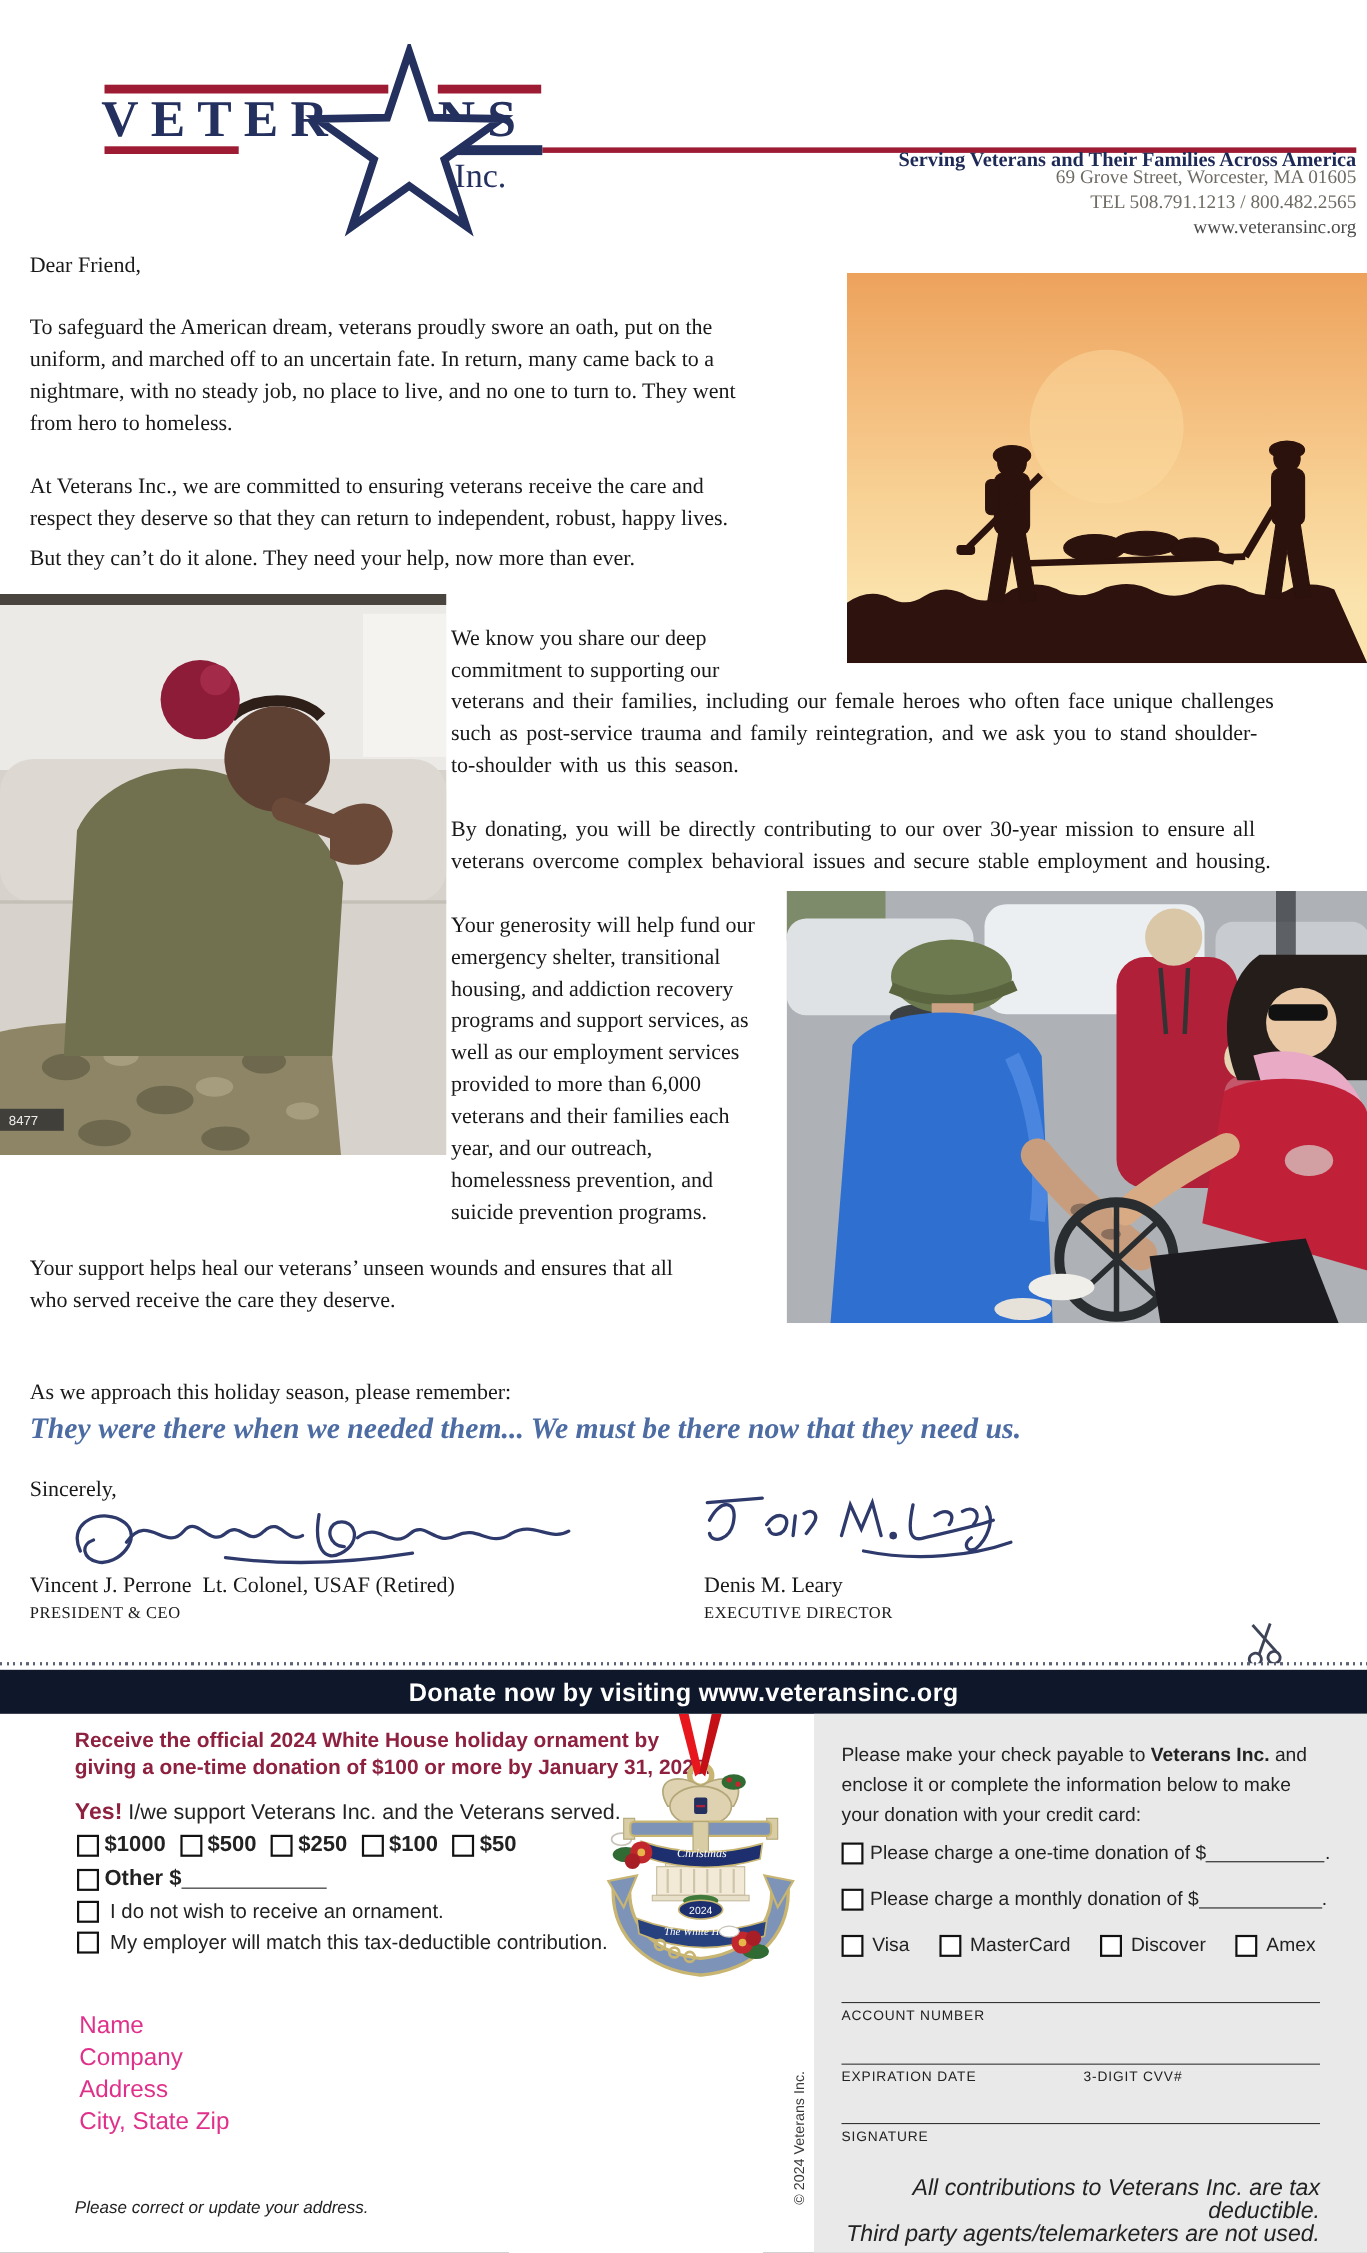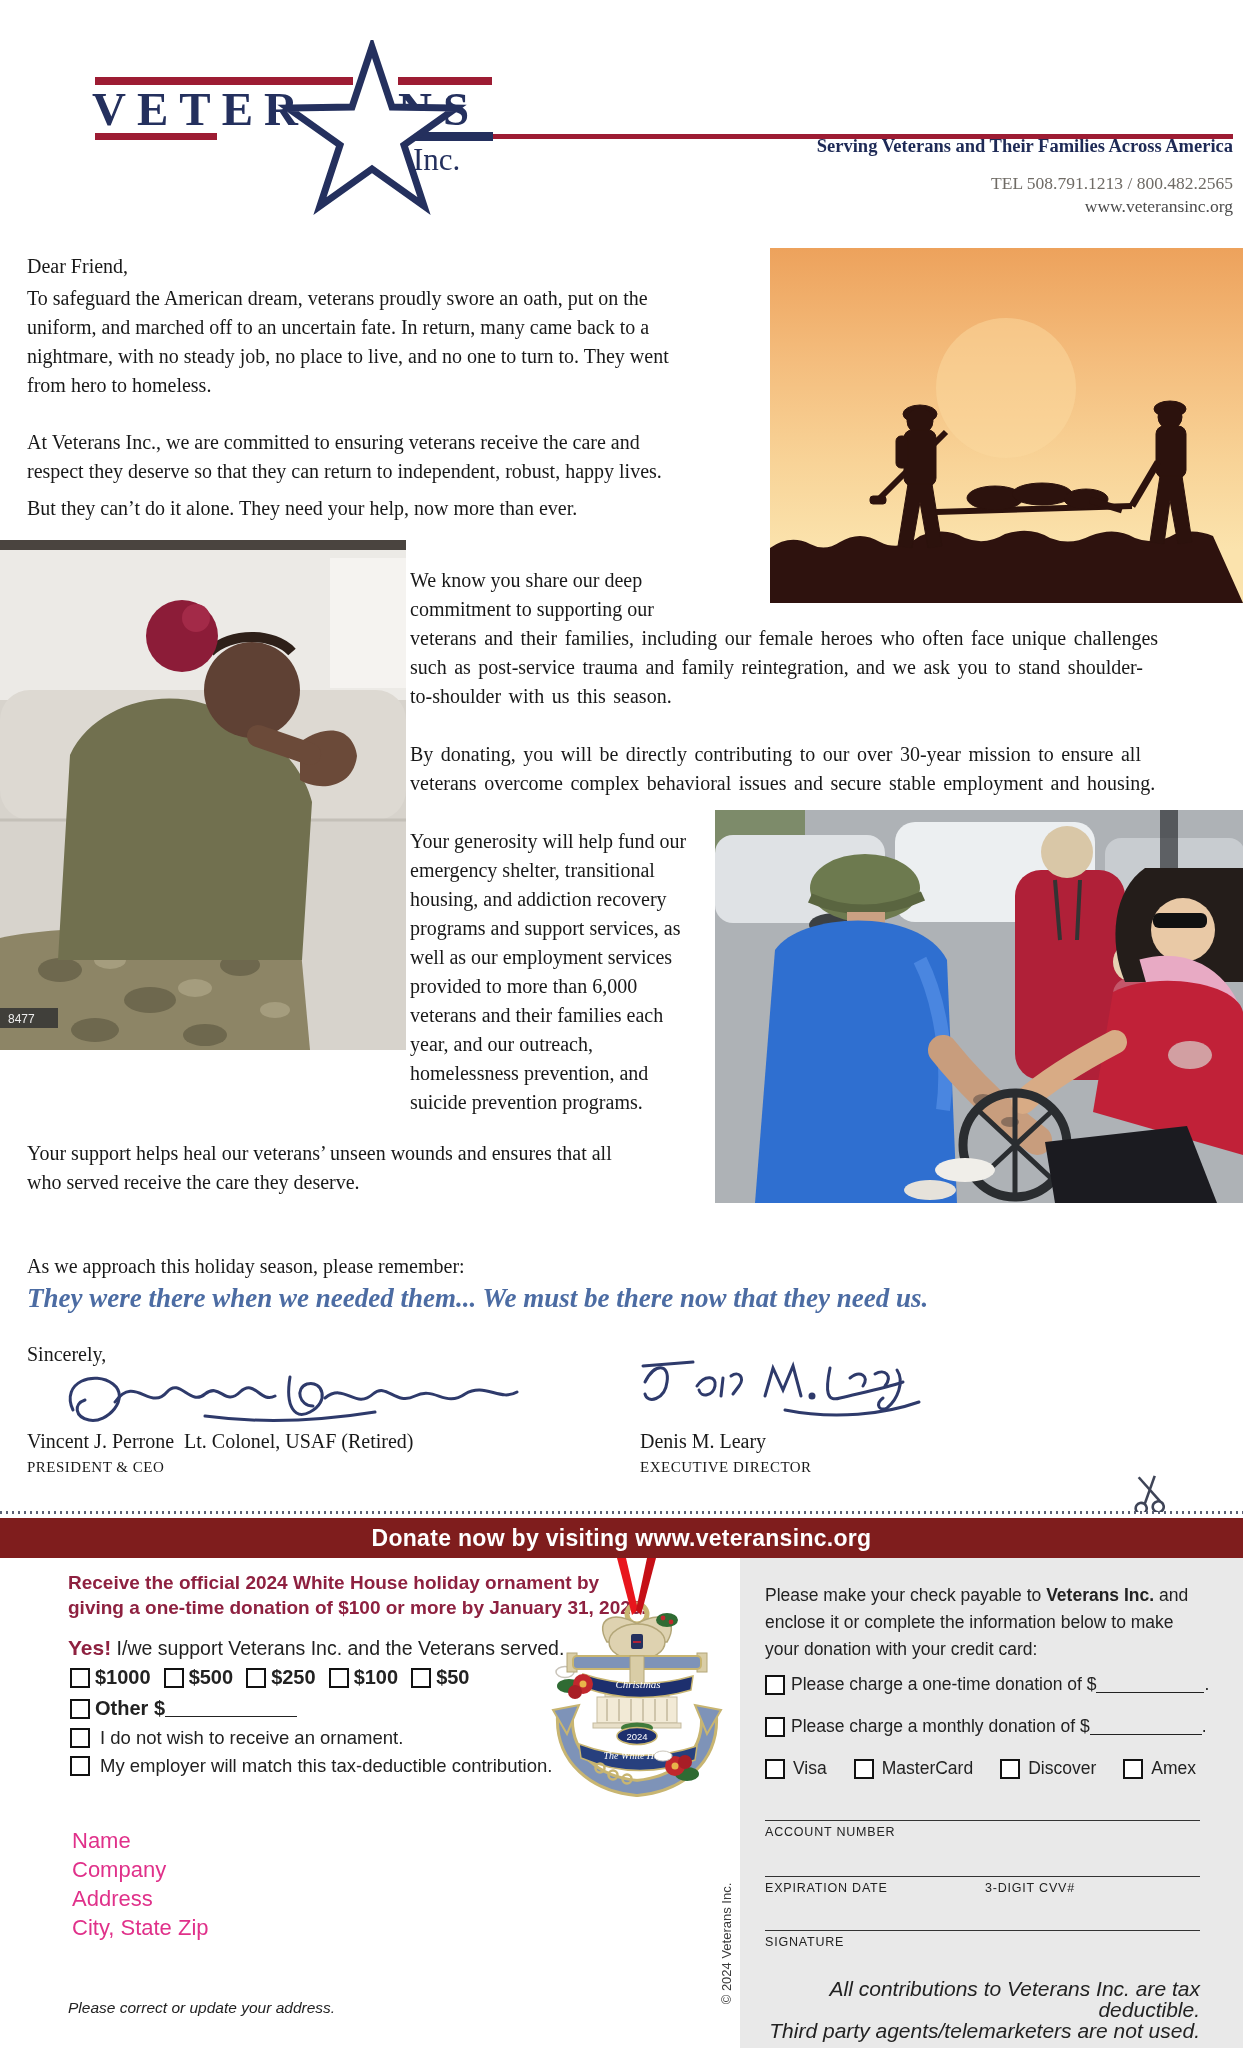--- a/index.html
+++ b/index.html
@@ -19,21 +19,21 @@
   
   .para{font-size:20px;line-height:29px;white-space:nowrap;}
   .just{word-spacing:2.5px;}
   .quote{font-size:27px;font-style:italic;font-weight:bold;color:#4c6ca3;white-space:nowrap;}
   .sig-name{font-size:20px;white-space:pre-wrap;}
   .sig-title{font-size:15px;letter-spacing:.5px;}
   
   .photo{overflow:hidden;}
   
   .dotline{height:3px;background:repeating-linear-gradient(90deg,#5c6275 0 2px,transparent 2px 6px);}
-  .banner{background:#7f1d1d;display:flex;align-items:center;justify-content:center;}
+  .banner{background:#0f172a;display:flex;align-items:center;justify-content:center;}
   .banner span{font-family:"Liberation Sans",sans-serif;font-weight:bold;color:#fff;
                font-size:23px;letter-spacing:.3px;}
   .graypanel{background:#e9e9e9;}
   
   .sans{font-family:"Liberation Sans",sans-serif;color:#222;}
   .fl-head{font-weight:bold;font-size:19px;line-height:25px;color:#8e2140;white-space:nowrap;}
   .yesword{font-weight:bold;font-size:21px;color:#8e2140;}
   .yesrest{font-size:19.5px;}
   .cbrow{display:flex;align-items:center;}
   .cb{display:inline-block;width:16px;height:16px;border:2.5px solid #111;background:#fff;
@@ -62,20 +62,21 @@
   <div class="abs logo-word" style="left:398px;top:86px;">NS</div>
   <div class="abs redbar" style="left:95px;top:133px;width:122px;height:7px;"></div>
   <div class="abs navybar" style="left:396px;top:132px;width:97px;height:9px;z-index:1;"></div>
   <div class="abs redbar" style="left:493px;top:134px;width:740px;height:5px;"></div>
   <svg class="abs" style="left:262px;top:40px;z-index:3;" width="210" height="190" viewBox="0 0 210 190">
     <path d="M110,7 L130,67 L194,68 L142,105 L162,166 L110,129 L58,166 L78,105 L26,68 L90,67 Z" fill="#ffffff" stroke="#24305e" stroke-width="7"></path>
   </svg>
   <div class="abs logo-inc" style="left:400px;top:142px;">Inc.</div>
 
   <div class="abs tagline right-align" style="right:10px;top:104px;width:600px;">Serving Veterans and Their Families Across America</div>
+  <div class="abs hdr-addr right-align" style="right:10px;top:150px;width:600px;">69 Grove Street, Worcester, MA 01605</div>
   <div class="abs hdr-addr right-align" style="right:10px;top:173px;width:600px;">TEL 508.791.1213  /  800.482.2565</div>
   <div class="abs hdr-web right-align" style="right:10px;top:196px;width:600px;">www.veteransinc.org</div>
 
   <div class="abs photo" style="left:770px;top:248px;width:473px;height:355px;">
     <svg width="473" height="355" viewBox="0 0 473 355">
       <defs>
         <linearGradient id="sky" x1="0" y1="0" x2="0" y2="1">
           <stop offset="0" stop-color="#eda25c"></stop>
             <stop offset="0.32" stop-color="#f4bd7d"></stop>
           <stop offset="0.6" stop-color="#f8d397"></stop>
@@ -171,21 +172,21 @@
       <ellipse cx="475" cy="245" rx="22" ry="14" fill="#d8d5d0" opacity="0.7"></ellipse>
       <path d="M400,232 C362,252 330,272 308,292" stroke="#d8ab85" stroke-width="24" stroke-linecap="round" fill="none"></path>
       <circle cx="300" cy="335" r="52" fill="none" stroke="#2a2d30" stroke-width="9"></circle>
       <path d="M263,300 L338,370 M338,300 L263,370 M300,283 L300,387" stroke="#2a2d30" stroke-width="5"></path>
       <path d="M330,332 L472,316 L502,393 L340,393 Z" fill="#1b1b20"></path>
       <ellipse cx="250" cy="360" rx="30" ry="12" fill="#f0eee9"></ellipse>
       <ellipse cx="215" cy="380" rx="26" ry="10" fill="#e6e2da"></ellipse>
     </svg>
   </div>
 
-  <div class="abs para" style="left:27px;top:252px;">Dear Friend,</div>
+  <div class="abs para" style="left:27px;top:227px;">Dear Friend,</div>
   <div class="abs para" style="left:27px;top:284px;">To safeguard the American dream, veterans proudly swore an oath, put on the<br>uniform, and marched off to an uncertain fate. In return, many came back to a<br>nightmare, with no steady job, no place to live, and no one to turn to. They went<br>from hero to homeless.</div>
   <div class="abs para" style="left:27px;top:428px;">At Veterans Inc., we are committed to ensuring veterans receive the care and<br>respect they deserve so that they can return to independent, robust, happy lives.</div>
   <div class="abs para" style="left:27px;top:494px;">But they can’t do it alone. They need your help, now more than ever.</div>
   <div class="abs para" style="left:410px;top:566px;">We know you share our deep<br>commitment to supporting our</div>
   <div class="abs para just" style="left:410px;top:624px;">veterans and their families, including our female heroes who often face unique challenges<br>such as post-service trauma and family reintegration, and we ask you to stand shoulder-<br>to-shoulder with us this season.</div>
   <div class="abs para just" style="left:410px;top:740px;">By donating, you will be directly contributing to our over 30-year mission to ensure all<br>veterans overcome complex behavioral issues and secure stable employment and housing.</div>
   <div class="abs para" style="left:410px;top:827px;">Your generosity will help fund our<br>emergency shelter, transitional<br>housing, and addiction recovery<br>programs and support services, as<br>well as our employment services<br>provided to more than 6,000<br>veterans and their families each<br>year, and our outreach,<br>homelessness prevention, and<br>suicide prevention programs.</div>
   <div class="abs para" style="left:27px;top:1139px;">Your support helps heal our veterans’ unseen wounds and ensures that all<br>who served receive the care they deserve.</div>
   <div class="abs para" style="left:27px;top:1252px;">As we approach this holiday season, please remember:</div>
   <div class="abs quote" style="left:27px;top:1283px;">They were there when we needed them... We must be there now that they need us.</div>

